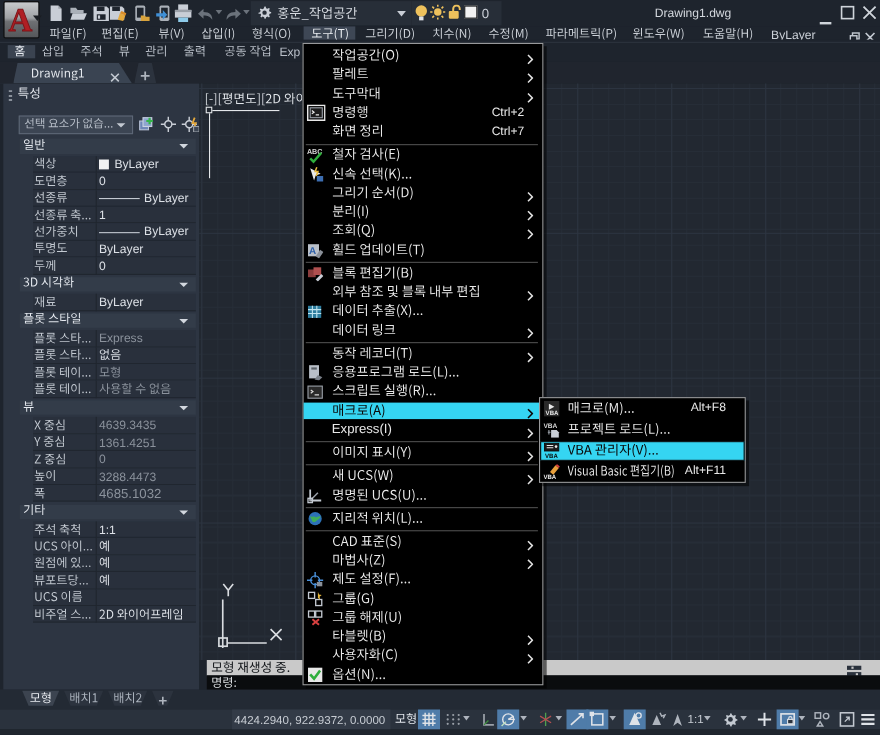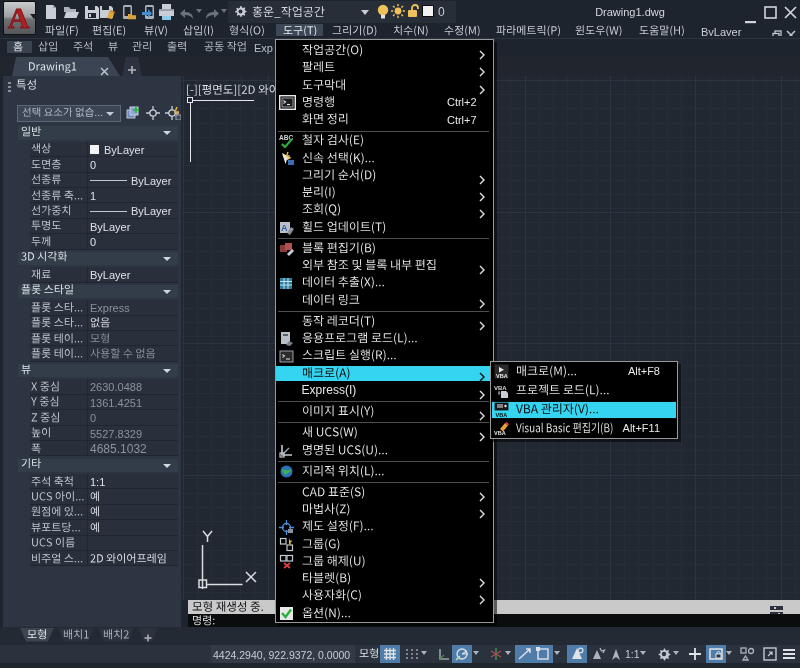--- a/index.html
+++ b/index.html
@@ -880,21 +880,21 @@
 <div style="left:86.5px;top:379.4px;width:1px;height:15.4px;background:#20262f"></div>
 <div style="left:31px;top:380.9px;">
     <svg class="kt" width="29" height="12">
       <g fill="#c3c9d1" transform="translate(0 9.4) scale(0.011000 -0.011000)">
         <use href="#g114"></use>
         <use href="#g77" x="797"></use>
         <use href="#g115" x="1717"></use>
       </g>
     </svg>
   </div>
-<div style="left:90px;top:381.4px;font-size:11px;line-height:12px;color:#8b929c;white-space:nowrap">2630.0488</div>
+<div style="left:90px;top:381.4px;font-size:11px;line-height:12px;color:#8b929c;white-space:nowrap">4639.3435</div>
 <div style="left:29.5px;top:394.79999999999995px;width:148.5px;height:15.4px;background:#29303c;border-bottom:1px solid #20262f"></div>
 <div style="left:86.5px;top:394.79999999999995px;width:1px;height:15.4px;background:#20262f"></div>
 <div style="left:31px;top:396.29999999999995px;">
     <svg class="kt" width="29" height="12">
       <g fill="#c3c9d1" transform="translate(0 9.4) scale(0.011000 -0.011000)">
         <use href="#g116"></use>
         <use href="#g77" x="755"></use>
         <use href="#g115" x="1675"></use>
       </g>
     </svg>
@@ -915,21 +915,21 @@
 <div style="left:29.5px;top:425.5999999999999px;width:148.5px;height:15.4px;background:#29303c;border-bottom:1px solid #20262f"></div>
 <div style="left:86.5px;top:425.5999999999999px;width:1px;height:15.4px;background:#20262f"></div>
 <div style="left:31px;top:427.0999999999999px;">
     <svg class="kt" width="20" height="12">
       <g fill="#c3c9d1" transform="translate(0 9.4) scale(0.011000 -0.011000)">
         <use href="#g118"></use>
         <use href="#g68" x="920"></use>
       </g>
     </svg>
   </div>
-<div style="left:90px;top:427.5999999999999px;font-size:11px;line-height:12px;color:#8b929c;white-space:nowrap">5527.8329</div>
+<div style="left:90px;top:427.5999999999999px;font-size:11px;line-height:12px;color:#8b929c;white-space:nowrap">3288.4473</div>
 <div style="left:29.5px;top:440.9999999999999px;width:148.5px;height:15.4px;background:#29303c;border-bottom:1px solid #20262f"></div>
 <div style="left:86.5px;top:440.9999999999999px;width:1px;height:15.4px;background:#20262f"></div>
 <div style="left:31px;top:442.4999999999999px;">
     <svg class="kt" width="10" height="12">
       <g fill="#c3c9d1" transform="translate(0 9.4) scale(0.011000 -0.011000)">
         <use href="#g119"></use>
       </g>
     </svg>
   </div>
 <div style="left:90px;top:442.9999999999999px;font-size:12px;line-height:12px;color:#8b929c;white-space:nowrap">4685.1032</div>

